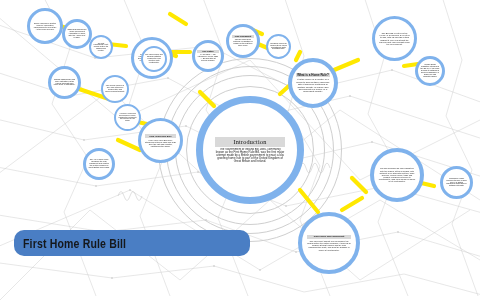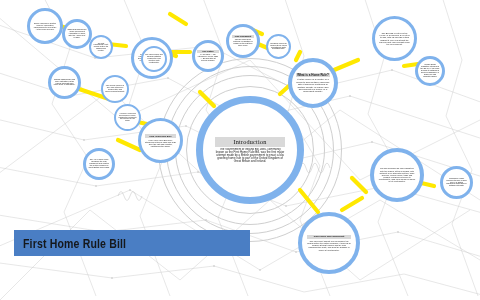--- a/index.html
+++ b/index.html
@@ -56,21 +56,21 @@
   .ring-thin{
     position:absolute;border-radius:50%;
     border:0.5px solid #cfcfcf;
     box-sizing:border-box;
   }
 
   
   #title-banner{
     position:absolute;left:14px;top:230px;width:236px;height:26px;
     background:#4a7ec4;
-    display:flex;align-items:center;
+    display:flex;align-items:center;border-radius:10px;
   }
   #title-banner .t{
     color:#15181c;
     font-size:13.5px;
     font-weight:bold;
     font-family:"Liberation Sans", sans-serif;
     transform:scaleX(.78);
     transform-origin:left center;
     margin-left:9px;
     white-space:nowrap;

